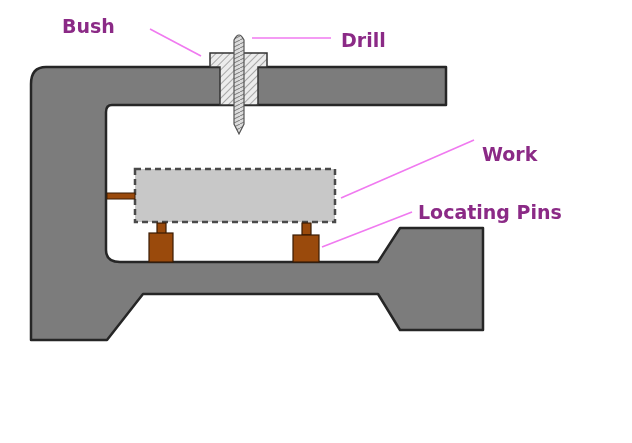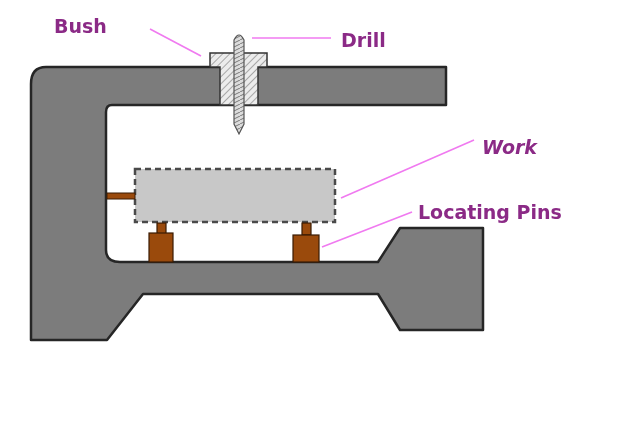--- a/index.html
+++ b/index.html
@@ -71,17 +71,17 @@
       <rect x="302" y="223" width="9" height="12" fill="#9a4a0c" stroke="#3a1c04" stroke-width="1.2"></rect>
       <rect x="293" y="235" width="26" height="27" fill="#9a4a0c" stroke="#3a1c04" stroke-width="1.2"></rect>
     </g>
 
     <line x1="150" y1="29" x2="201" y2="56" stroke="#f07af0" stroke-width="1.6"></line>
     <line x1="252" y1="38" x2="331" y2="38" stroke="#f07af0" stroke-width="1.6"></line>
     <line x1="341" y1="198" x2="474" y2="140" stroke="#f07af0" stroke-width="1.6"></line>
     <line x1="322" y1="247" x2="412" y2="212" stroke="#f07af0" stroke-width="1.6"></line>
   </svg>
 
-  <div class="label" style="left:54px; top:17px;">Bush</div>
+  <div class="label" style="left:62px; top:17px;">Bush</div>
   <div class="label" style="left:341px; top:31px;text-align:right;">Drill</div>
-  <div class="label" style="left:482px; top:138px;font-style:italic;">Work</div>
+  <div class="label" style="left:482px; top:145px;">Work</div>
   <div class="label" style="left:418px; top:203px;text-align:center;">Locating Pins</div>
 </div>
 
 </body></html>

